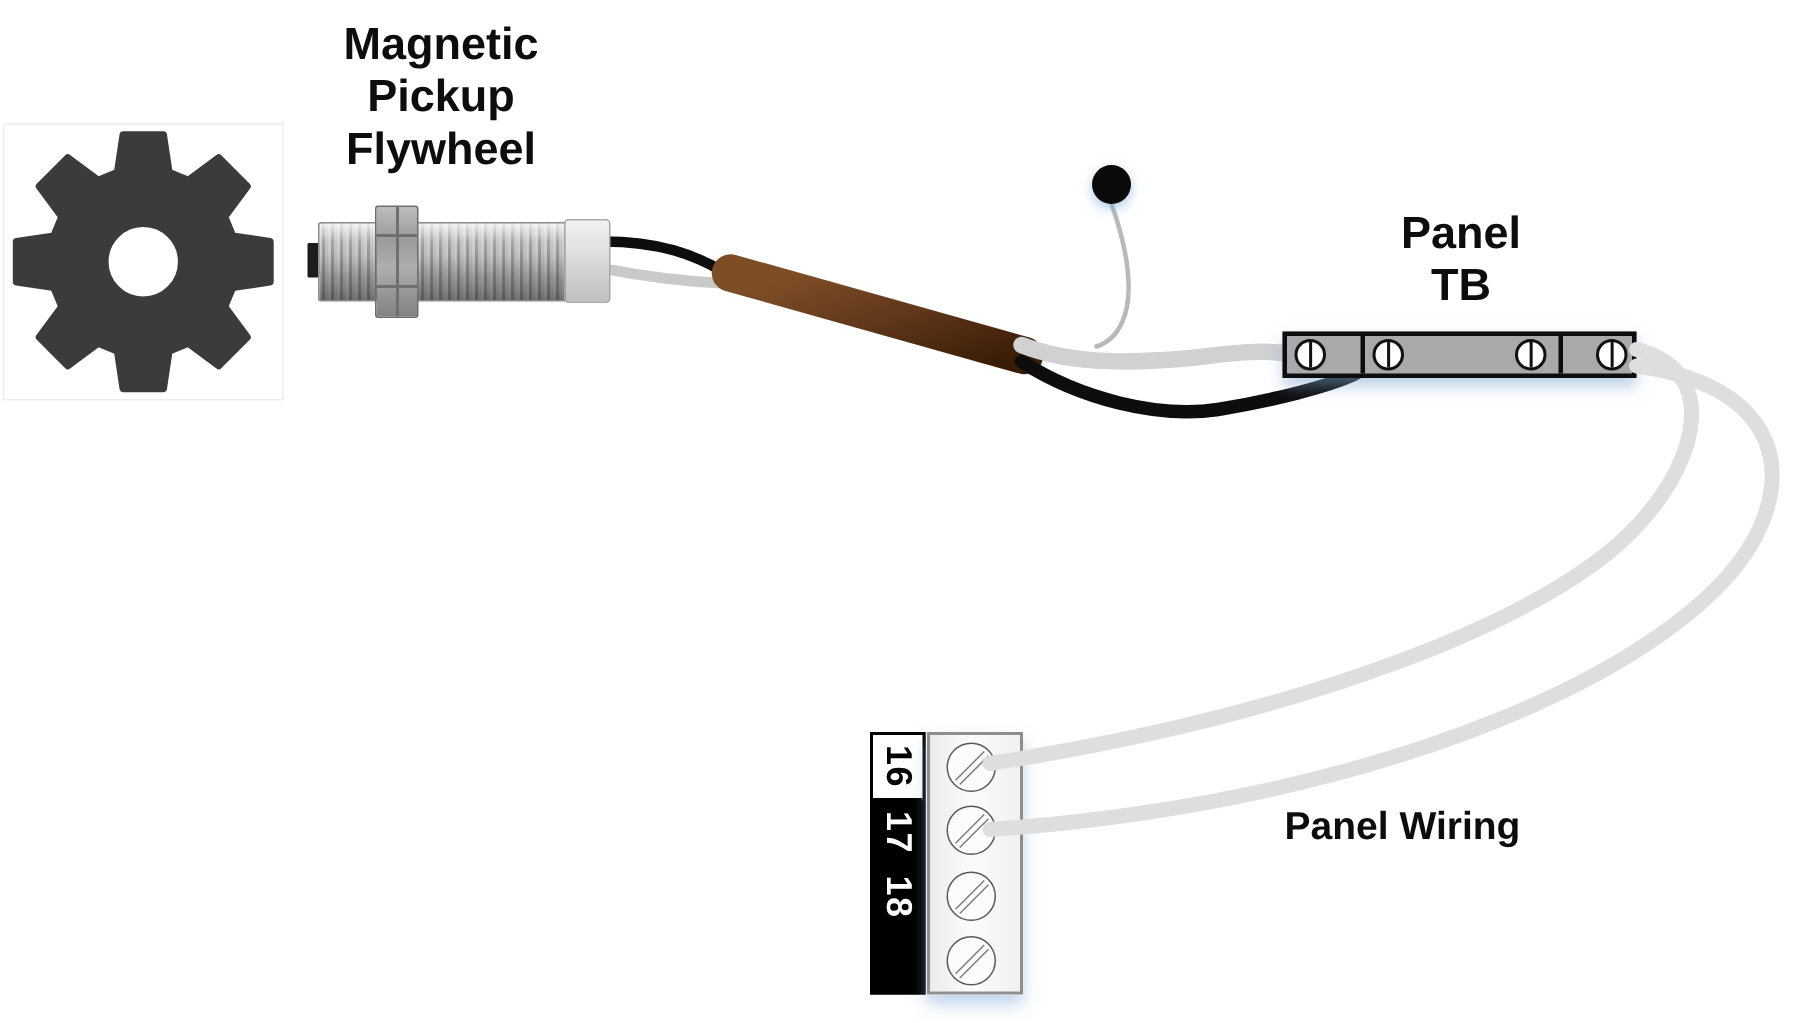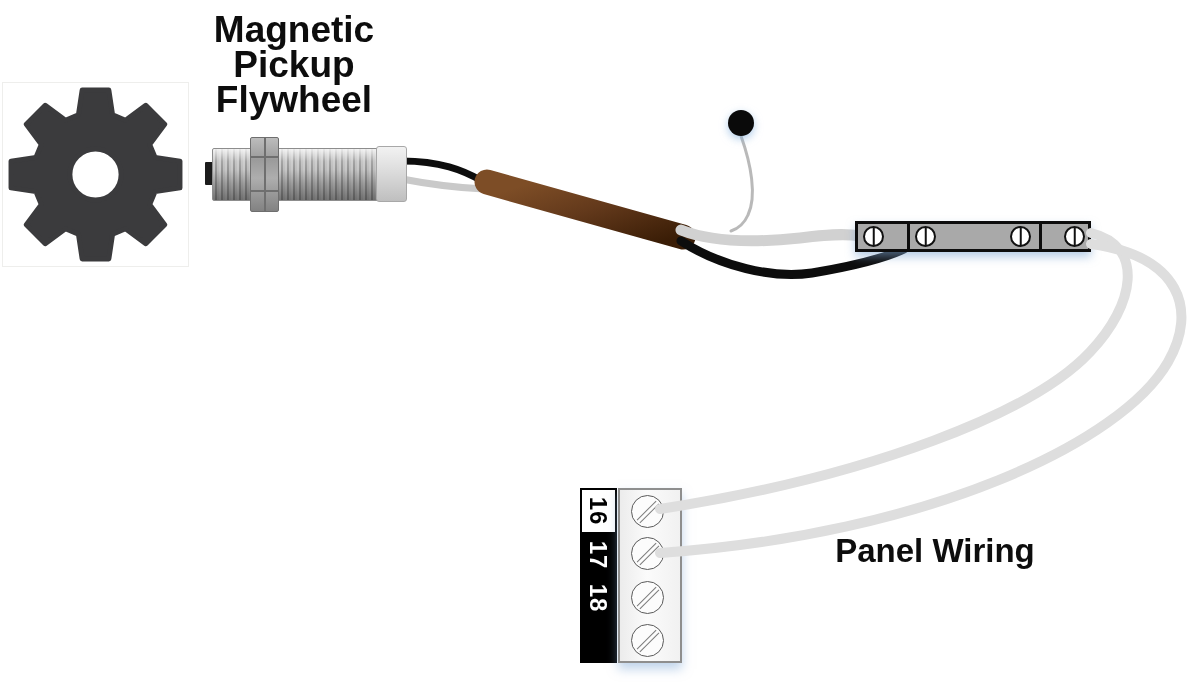--- a/index.html
+++ b/index.html
@@ -5,21 +5,21 @@
   html,body{margin:0;padding:0;background:#fff;}
   .canvas{
     position:relative;width:1200px;height:682px;background:#ffffff;overflow:hidden;
     font-family:"Liberation Sans",sans-serif;color:#0d0d0d;
   }
   .layer{position:absolute;left:0;top:0;width:1200px;height:682px;}
   .under{z-index:1;}
   .over{z-index:3;pointer-events:none;}
 
   .diagram-label{
-    position:absolute;z-index:4;font-weight:bold;font-size:37px;line-height:35px;
+    position:absolute;z-index:4;font-weight:bold;font-size:30px;line-height:35px;
     text-align:center;white-space:pre-line;letter-spacing:0px;
   }
 
   
   .gear-box{
     position:absolute;left:2px;top:82px;width:185px;height:183px;z-index:2;
     background:#fff;border:1px solid #eeeeec;display:flex;align-items:center;justify-content:center;
   }
 
   
@@ -175,15 +175,17 @@
   </div>
 
   <svg class="layer over" viewBox="0 0 1200 682">
     <path d="M 1091 233 C 1145 246 1135 305 1090 352 C 1034 412 872 476 660 509" fill="none" stroke-width="10" stroke-linecap="round" stroke="#dedede"></path>
     <path d="M 1091 244 C 1180 256 1198 310 1168 362 C 1122 442 930 534 660 553" fill="none" stroke-width="10" stroke-linecap="round" stroke="#dedede"></path>
   </svg>
 
   <div class="diagram-label" style="left:194px;top:12px;width:200px;">Magnetic
 Pickup
 Flywheel</div>
-  <div class="diagram-label" style="left:820px;top:533px;width:230px;font-size:33px;">Panel Wiring</div>
+  <div class="diagram-label" style="left:904px;top:138px;width:140px;">Panel
+TB</div>
+  <div class="diagram-label" style="left:820px;top:533px;width:230px;font-size:26px;">Panel Wiring</div>
 
 </div>
 
 </body></html>

